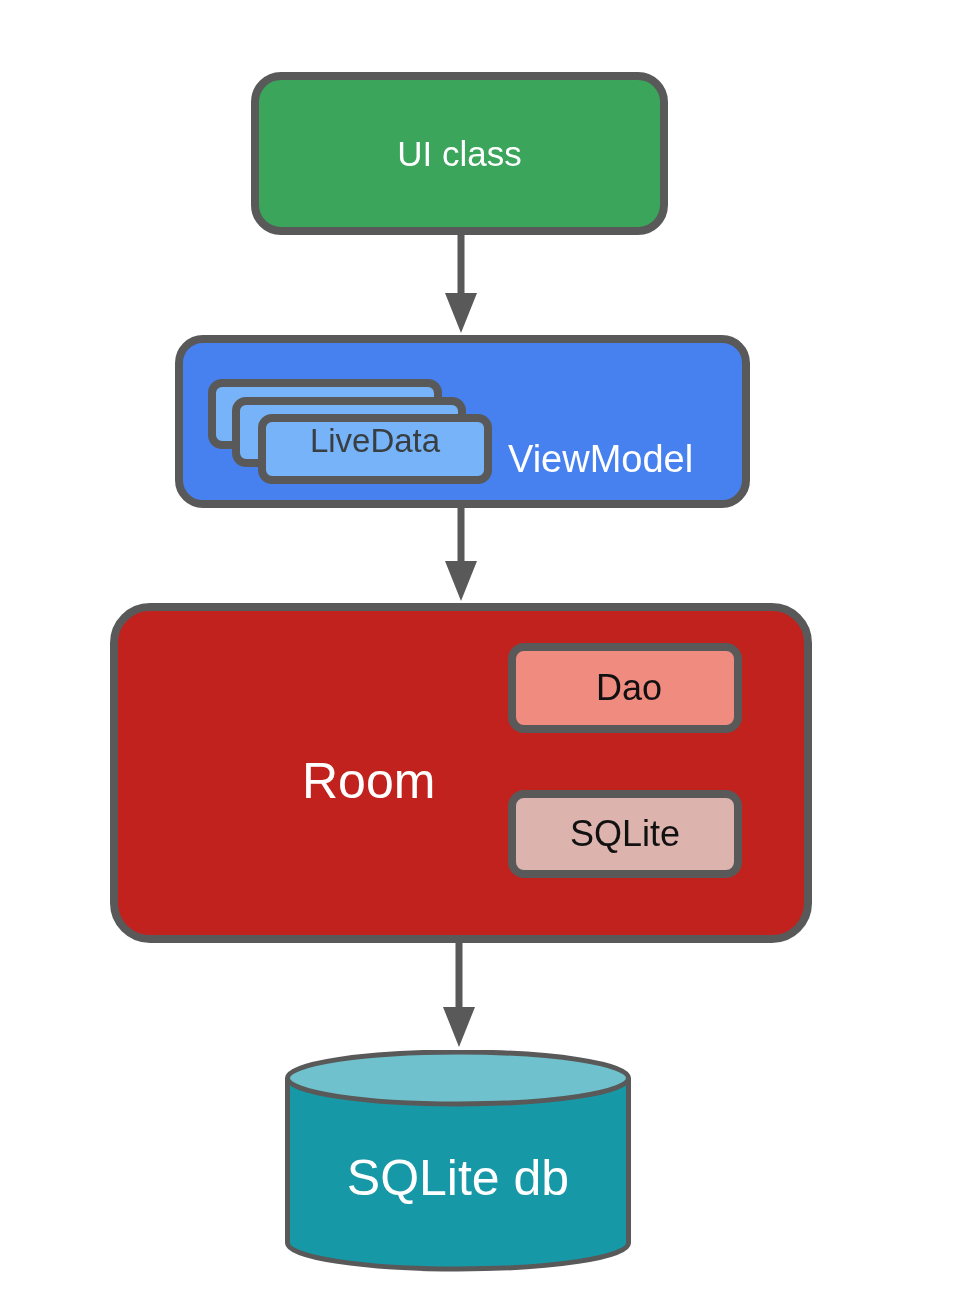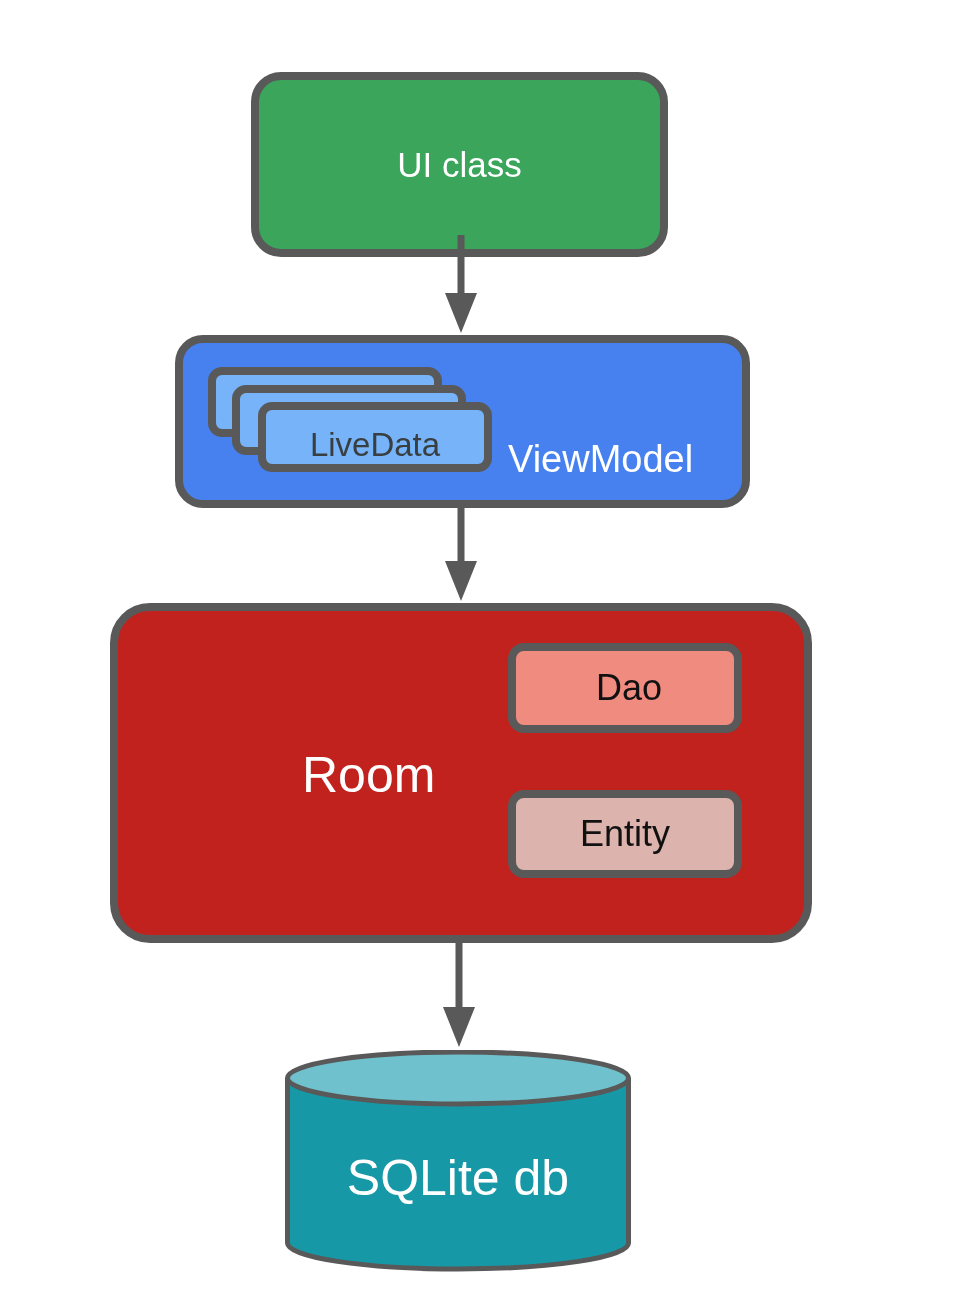--- a/index.html
+++ b/index.html
@@ -15,52 +15,52 @@
     .node {
       position: absolute;
       border: 8px solid #595959;
       display: flex;
       align-items: center;
       justify-content: center;
     }
 
     
     .ui-class {
-      left: 251px; top: 72px; width: 417px; height: 185px;
+      left: 251px; top: 72px; width: 417px; height: 163px;
       background: #3AA55B; border-radius: 30px;
       color: #ffffff; font-size: 35px; text-align: center;
     }
     .ui-label div { line-height: 54px; }
 
     
     .viewmodel {
       left: 175px; top: 335px; width: 575px; height: 173px;
       background: #4681EF; border-radius: 28px;
       justify-content: flex-start;
     }
     .vm-label {
       position: absolute; left: 325px; top: 57px;
       color: #ffffff; font-size: 38px; line-height: 38px; margin-top: 40px;
     }
     .ld-card {
       position: absolute; width: 234px; height: 70px;
       background: #76B3F8; border: 8px solid #595959; border-radius: 14px;
-      display: flex; align-items: flex-end; justify-content: center;
+      display: flex; align-items: flex-start; justify-content: center; margin-top: 12px;
     }
     .ld1 { left: 25px; top: 24px; }
     .ld2 { left: 49px; top: 42px; }
     .ld3 { left: 75px; top: 59px; color: #393E41; font-size: 33px; }
 
     
     .room {
       left: 110px; top: 603px; width: 702px; height: 340px;
       background: #C2221E; border-radius: 40px;
     }
     .room-label {
-      position: absolute; left: 184px; top: 138px;
+      position: absolute; left: 184px; top: 144px;
       color: #ffffff; font-size: 50px; line-height: 52px;
     }
     .sub {
       position: absolute; left: 390px; width: 234px;
       border: 8px solid #595959; border-radius: 16px;
       display: flex; align-items: center; justify-content: center;
       color: #111111; font-size: 36px;
     }
     .dao { top: 32px; height: 90px; background: #F08B80; padding-left: 8px; }
     .entity { top: 179px; height: 88px; background: #DCB3AD; }
@@ -117,21 +117,21 @@
     <div class="shaft"></div>
     <div class="head"></div>
   </div>
 
   <div class="node room">
     <div class="room-label">Room</div>
     <div class="sub dao">
       <span>Dao</span>
     </div>
     <div class="sub entity">
-      <span>Entity</span>
+      <span>SQLite</span>
     </div>
   </div>
 
   <div class="arrow arrow3">
     <div class="shaft"></div>
     <div class="head"></div>
   </div>
 
   <svg class="cylinder" width="346" height="224" viewBox="0 0 346 224">
     <path d="M 2.5 28 V 193 A 170.5 26 0 0 0 343.5 193 V 28" fill="#1798A7" stroke="#595959" stroke-width="5"></path>

